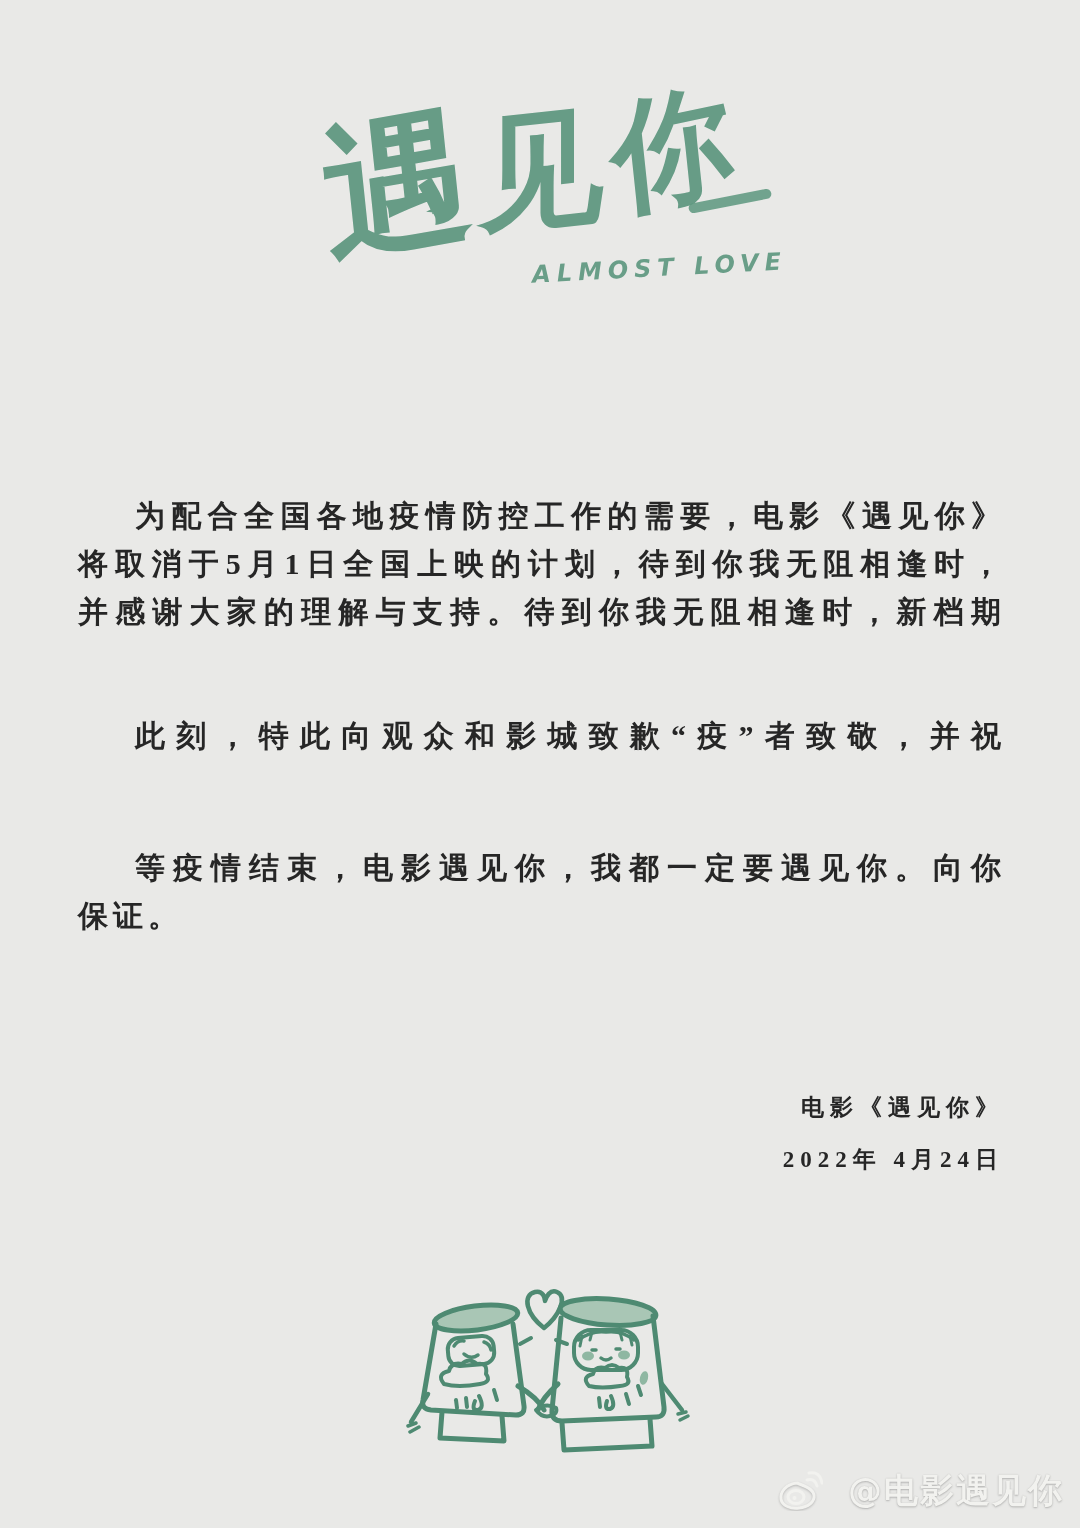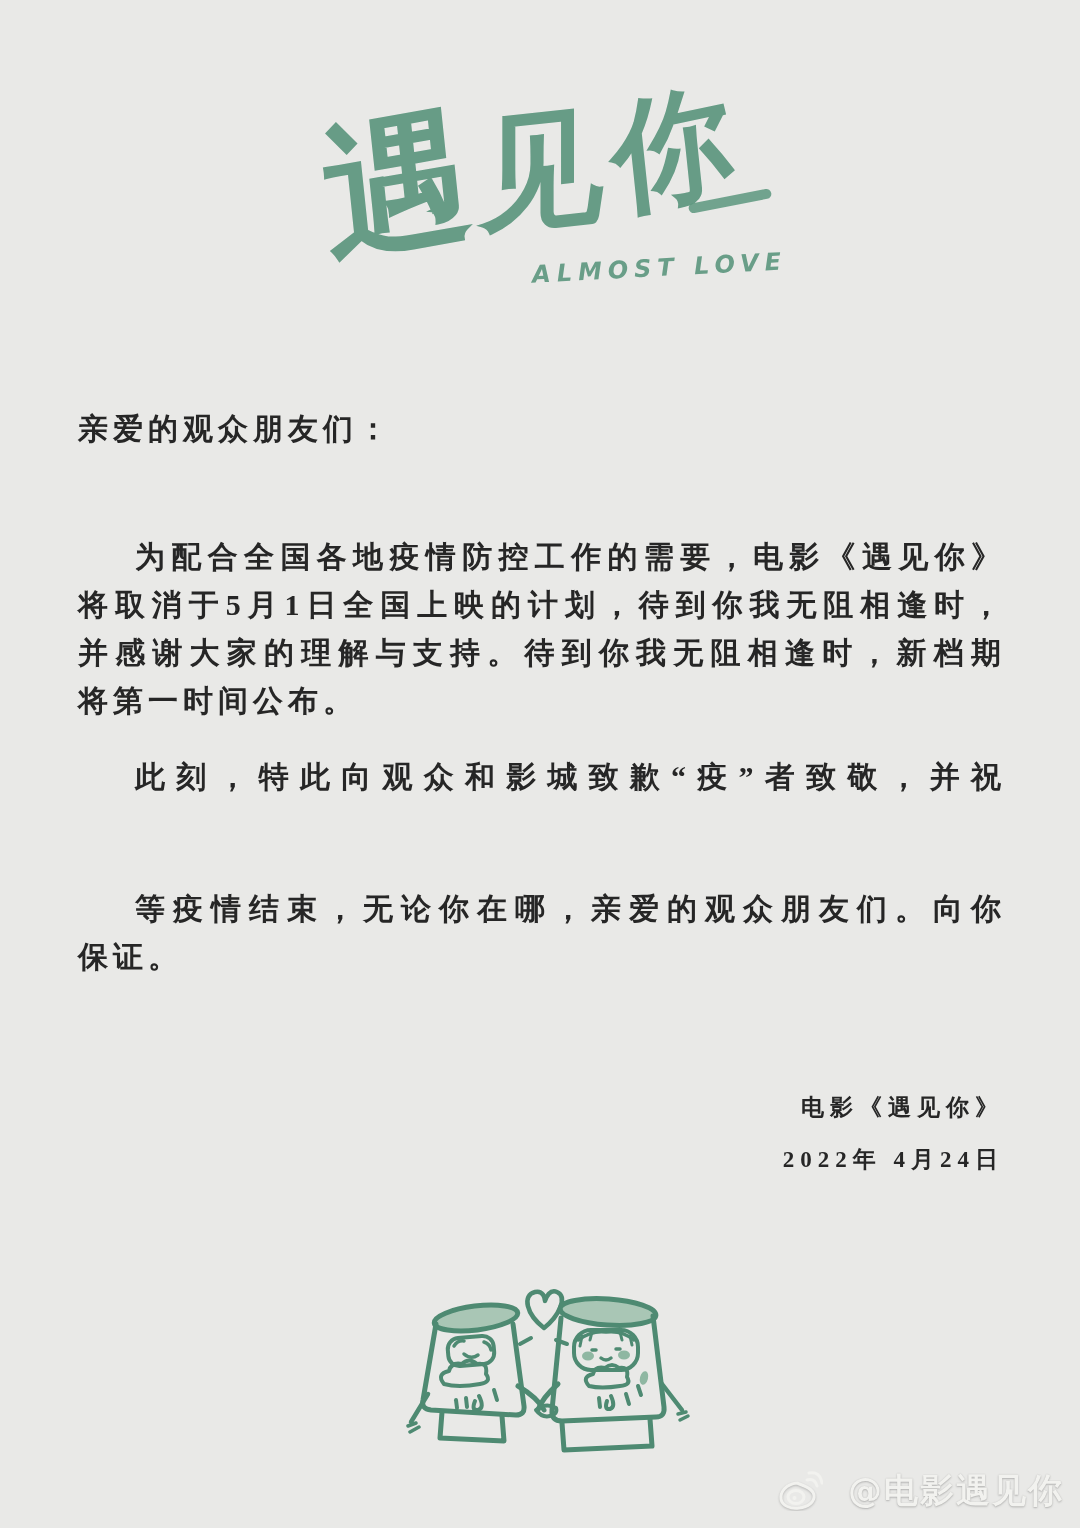--- a/index.html
+++ b/index.html
@@ -43,21 +43,21 @@
   }
   
   .greeting{
     position:absolute;left:78px;top:405px;width:928px;
     font-size:30px;font-weight:600;letter-spacing:5px;
     line-height:48px;white-space:nowrap;
   }
   .para{position:absolute;left:78px;width:928px;font-size:30px;font-weight:600;letter-spacing:5px;}
   .para .line{height:48px;line-height:48px;text-align:left;}
   .para .line.fill{text-align:justify;text-align-last:justify;}
-  .para .line.indent{text-indent:57px;margin-top:41px;}
+  .para .line.indent{text-indent:57px;}
   #para-1{top:492px;}
   #para-2{top:712px;}
   #para-3{top:844px;}
   .signature{
     position:absolute;right:76px;top:1082px;
     text-align:right;font-size:23px;font-weight:600;
     letter-spacing:6px;line-height:52px;white-space:nowrap;
   }
   
   .doodle{position:absolute;left:406px;top:1282px;}
@@ -78,35 +78,33 @@
 <body>
 
 <div id="page">
 
   <div class="title-wrap">
     <span class="cal-char c0">遇</span><span class="cal-char c1">见</span><span class="cal-char c2">你</span>
   </div>
   <div class="cal-tail"></div>
   <div class="subtitle">ALMOST LOVE</div>
 
-  <div class="greeting">亲爱的观众朋友们：</div>
 
   <div class="para" id="para-1">
     <div class="line fill indent">为配合全国各地疫情防控工作的需要，电影《遇见你》</div>
     <div class="line fill">将取消于5月1日全国上映的计划，待到你我无阻相逢时，</div>
     <div class="line fill">并感谢大家的理解与支持。待到你我无阻相逢时，新档期</div>
-    <div class="line">将第一时间公布。</div>
   </div>
 
   <div class="para" id="para-2">
     <div class="line fill indent">此刻，特此向观众和影城致歉“疫”者致敬，并祝</div>
   </div>
 
   <div class="para" id="para-3">
-    <div class="line fill indent">等疫情结束，无论你在哪，亲爱的观众朋友们。向你</div>
+    <div class="line fill indent">等疫情结束，电影遇见你，我都一定要遇见你。向你</div>
     <div class="line">保证。</div>
   </div>
 
   <div class="signature">
     <div>电影《遇见你》</div>
     <div>2022年 4月24日</div>
   </div>
 
   <svg class="doodle" width="285" height="176" viewBox="0 0 285 176">
     <g fill="none" stroke="#4e8a72" stroke-width="5" stroke-linecap="round" stroke-linejoin="round">

